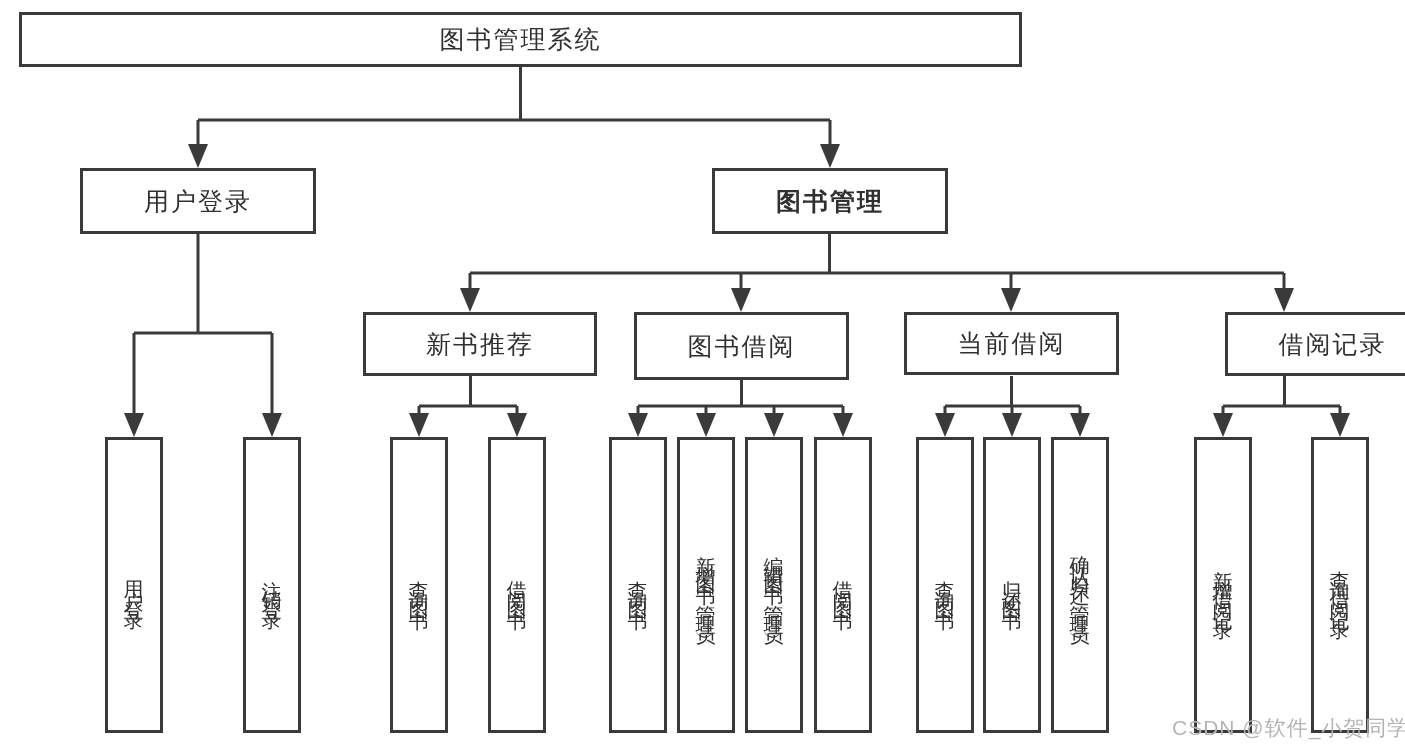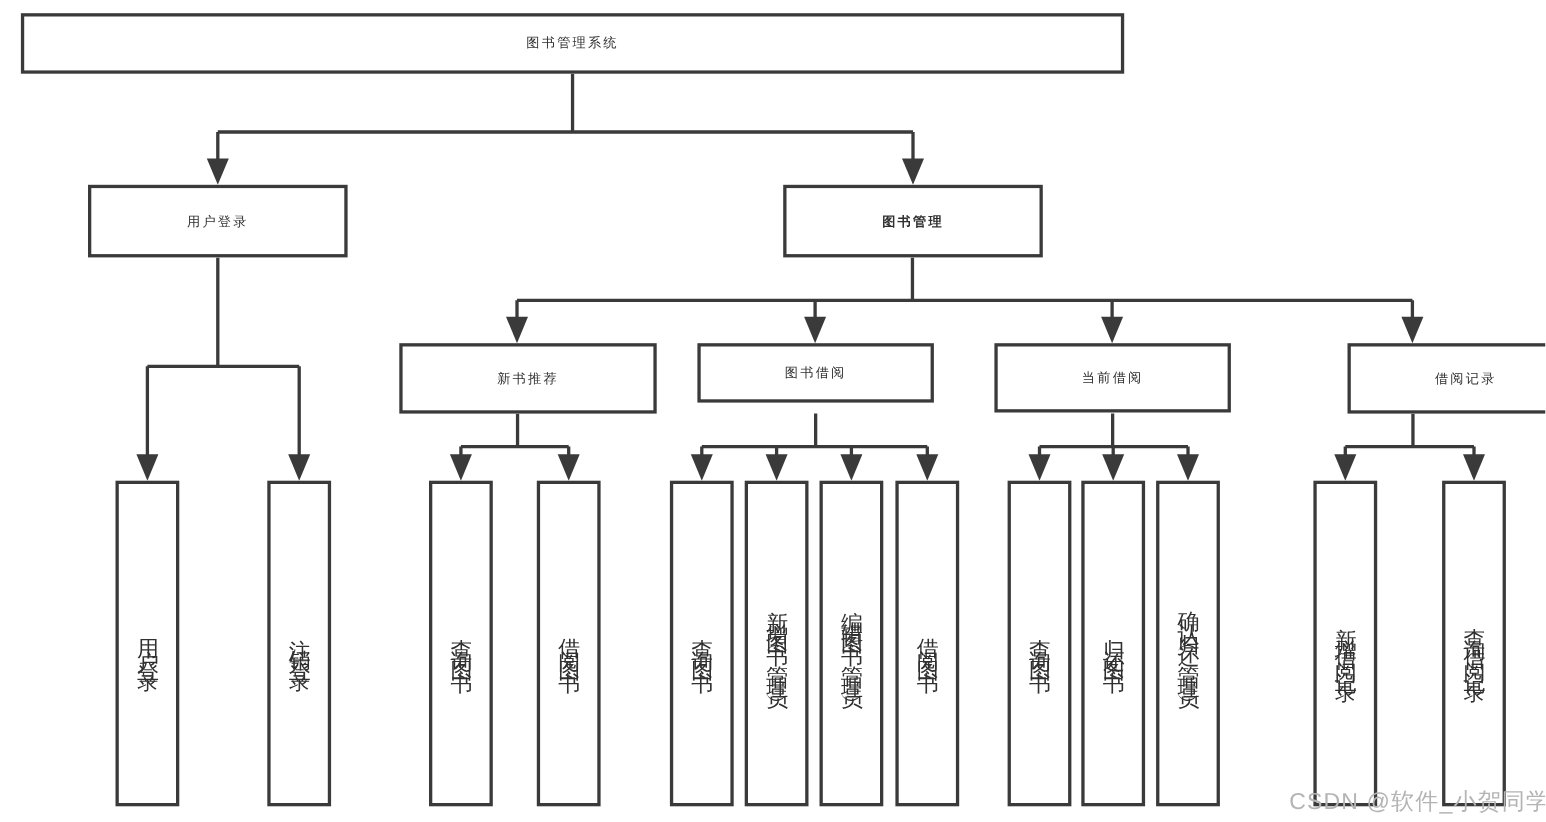--- a/index.html
+++ b/index.html
@@ -18,21 +18,21 @@
   }
   .wires{position:absolute;left:0;top:0;}
   .wires path.shaft{fill:none;stroke:var(--line);stroke-width:3;}
   .wires path.head{fill:var(--line);stroke:none;}
   .box{
     position:absolute;box-sizing:border-box;
     background:#ffffff;border:3px solid var(--line);
     display:flex;align-items:center;justify-content:center;
     color:var(--text);
   }
-  .hbox{font-size:12px;letter-spacing:2px;white-space:nowrap;}
+  .hbox{font-size:25px;letter-spacing:2px;white-space:nowrap;}
   .vbox span{
     writing-mode:vertical-rl;
     text-orientation:mixed;
     font-size:20px;
     letter-spacing:10px;
     line-height:1;
   }
   .watermark{
     position:absolute;left:1172px;top:714px;
     font-size:21px;letter-spacing:1px;
@@ -87,21 +87,21 @@
       <path class="head" d="M1330 413 h20 L1340 437 Z"></path>
     </g>
   </svg>
 
   <div class="box hbox" style="left:19px;top:12px;width:1003px;height:55px;">图书管理系统</div>
 
   <div class="box hbox" style="left:80px;top:168px;width:236px;height:66px;">用户登录</div>
   <div class="box hbox" style="left:712px;top:168px;width:236px;height:66px;font-weight:bold;">图书管理</div>
 
   <div class="box hbox" style="left:363px;top:312px;width:234px;height:64px;">新书推荐</div>
-  <div class="box hbox" style="left:634px;top:312px;width:215px;height:54px;">图书借阅</div>
+  <div class="box hbox" style="left:634px;top:312px;width:215px;height:68px;">图书借阅</div>
   <div class="box hbox" style="left:904px;top:312px;width:215px;height:63px;">当前借阅</div>
   <div class="box hbox" style="left:1177px;top:312px;width:215px;height:64px;margin-left:48px;">借阅记录</div>
 
   <div class="box vbox" style="left:105px;top:437px;width:58px;height:296px;">
     <span>用户登录</span>
   </div>
   <div class="box vbox" style="left:243px;top:437px;width:58px;height:296px;">
     <span>注销登录</span>
   </div>
 

